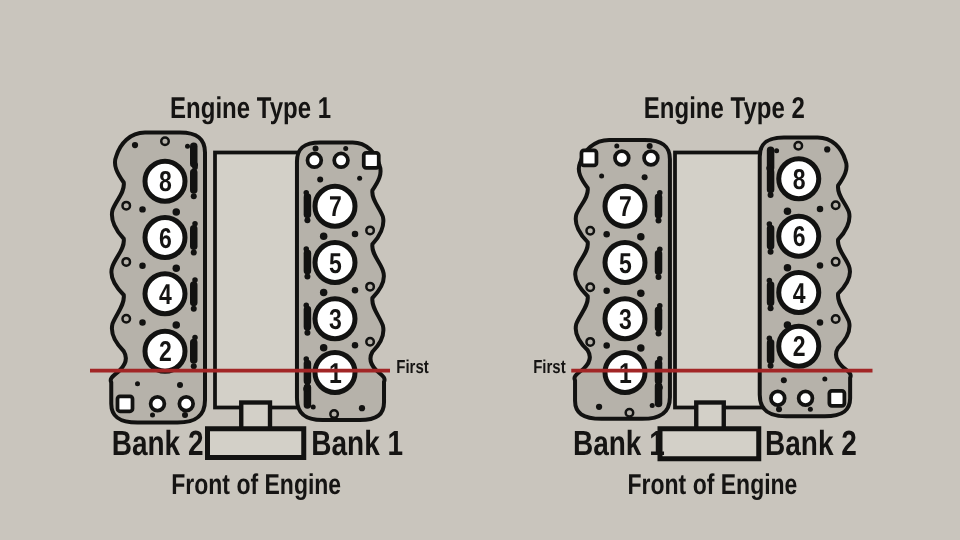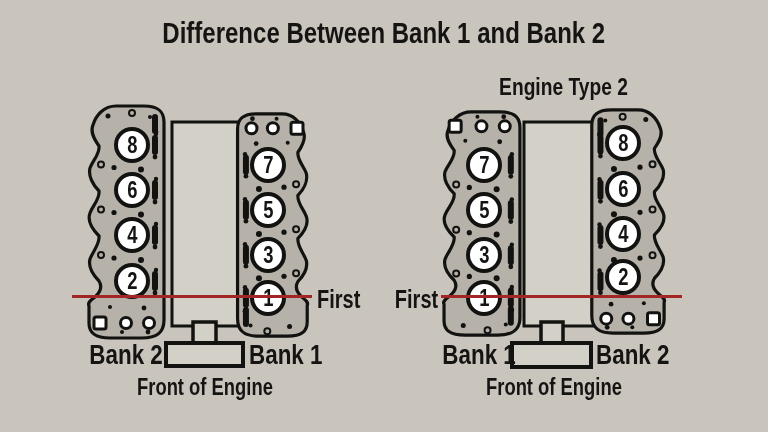--- a/index.html
+++ b/index.html
@@ -9,43 +9,40 @@
     font-family:"Liberation Sans","DejaVu Sans",sans-serif;
   }
   .cond{display:inline-block;transform:scaleX(0.8);transform-origin:center center;white-space:nowrap;}
   .al-l{text-align:left}.al-l .cond{transform-origin:left center}
   .al-r{text-align:right}.al-r .cond{transform-origin:right center}
   .al-c{text-align:center}.al-c .cond{transform-origin:center center}
   .title{position:absolute;left:0;top:16px;width:768px;text-align:center;
          font-size:30px;font-weight:bold;letter-spacing:0;z-index:5;}
   .engine{position:absolute;top:0;width:320px;height:432px;}
   #engine1{left:60px}
-  #engine2{left:384px}
+  #engine2{left:400px}
   .engine svg{position:absolute;left:0;top:0;z-index:1;}
   .sub{font-size:24px}
   .lbl{position:absolute;font-weight:bold;z-index:4;line-height:1.1;}
   .bank{font-size:28px}
-  .first{font-size:25px}
+  .first{font-size:15px}
   .front{font-size:23px}
   .cyl{
     position:absolute;width:28px;height:28px;border-radius:50%;
     background:var(--cylfill,#fff);border:4px solid var(--outline,#111);
     display:flex;align-items:center;justify-content:center;z-index:2;
     font-size:23px;font-weight:bold;color:var(--ink,#151413);
   }
   .firstline{position:absolute;height:3px;background:var(--line,#a22626);z-index:3;}
 </style>
 </head>
 <body>
 
 <div class="stage">
 
-  <div class="title">
-    <span class="cond">Difference Between Bank 1 and Bank 2</span>
-  </div>
 
   <div class="engine" id="engine1">
     <svg id="svg-e1" width="320" height="432" viewBox="0 0 320 432">
         <g>
           <rect x="112" y="122" width="88" height="204" fill="#d3d0c8" stroke="#121211" stroke-width="3"></rect>
           <rect x="133" y="322" width="23" height="22" fill="#d3d0c8" stroke="#121211" stroke-width="3.5"></rect>
           <rect x="106" y="343" width="77" height="23" fill="#d3d0c8" stroke="#121211" stroke-width="4"></rect>
           <g>
             <path d="M 30,2 L 58,2 C 72,2 78,7 78,18 L 78,216 C 78,230 69,234 56,234 L 24,234 C 9,234 3,229 3,219 L 3,202 C 1,198 6,196 10,192 C 15,187 16,182 13,177 C 7,171 2,163 4,155 C 7,147 14,140 13,132 C 7,126 1,117 4,109 C 7,101 14,95 13,87 C 7,81 2,72 4,64 C 7,56 14,50 13,42 C 8,35 4,28 7,21 C 10,11 18,2 30,2 Z" transform="translate(26,104) scale(1,1)" fill="#b6b2aa" stroke="#121211" stroke-width="3.2" vector-effect="non-scaling-stroke"></path>
             <rect x="92" y="135" width="6" height="20" rx="3" fill="#121211"></rect>
@@ -114,20 +111,23 @@
             <circle cx="216.57142857142856" cy="118.70338983050847" r="2" fill="#121211"></circle>
             <circle cx="192.42857142857142" cy="118.70338983050847" r="2.4" fill="#121211"></circle>
             <circle cx="236.07142857142858" cy="184.30084745762713" r="3" fill="#b6b2aa" stroke="#121211" stroke-width="2"></circle>
             <circle cx="236.07142857142858" cy="229.3093220338983" r="3" fill="#b6b2aa" stroke="#121211" stroke-width="2"></circle>
             <circle cx="236.07142857142858" cy="273.3601694915254" r="3" fill="#b6b2aa" stroke="#121211" stroke-width="2"></circle>
             <circle cx="207.28571428571428" cy="331.2966101694915" r="3" fill="#b6b2aa" stroke="#121211" stroke-width="2"></circle>
           </g>
         </g>
       </svg>
 
+    <div class="lbl sub al-c" style="left:40px;top:74px;width:200px">
+      <span class="cond">Engine Type 1</span>
+    </div>
 
     <div class="cyl" style="left:54px;top:127px">
         <span class="cond">8</span>
       </div>
     <div class="cyl" style="left:54px;top:172px">
         <span class="cond">6</span>
       </div>
     <div class="cyl" style="left:54px;top:217px">
         <span class="cond">4</span>
       </div>

